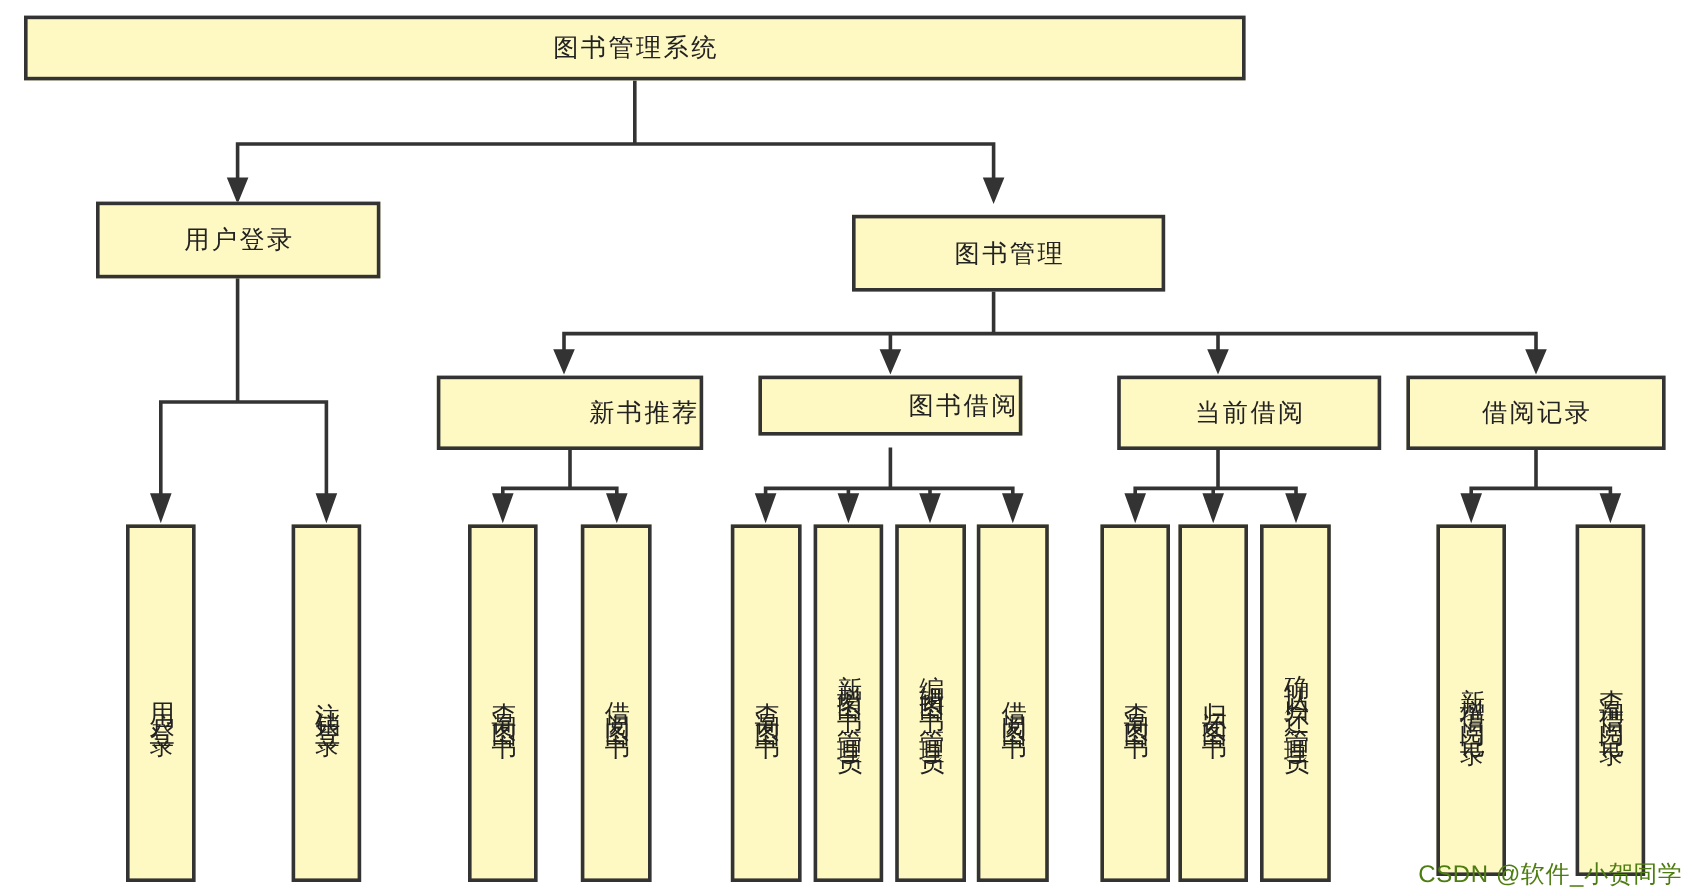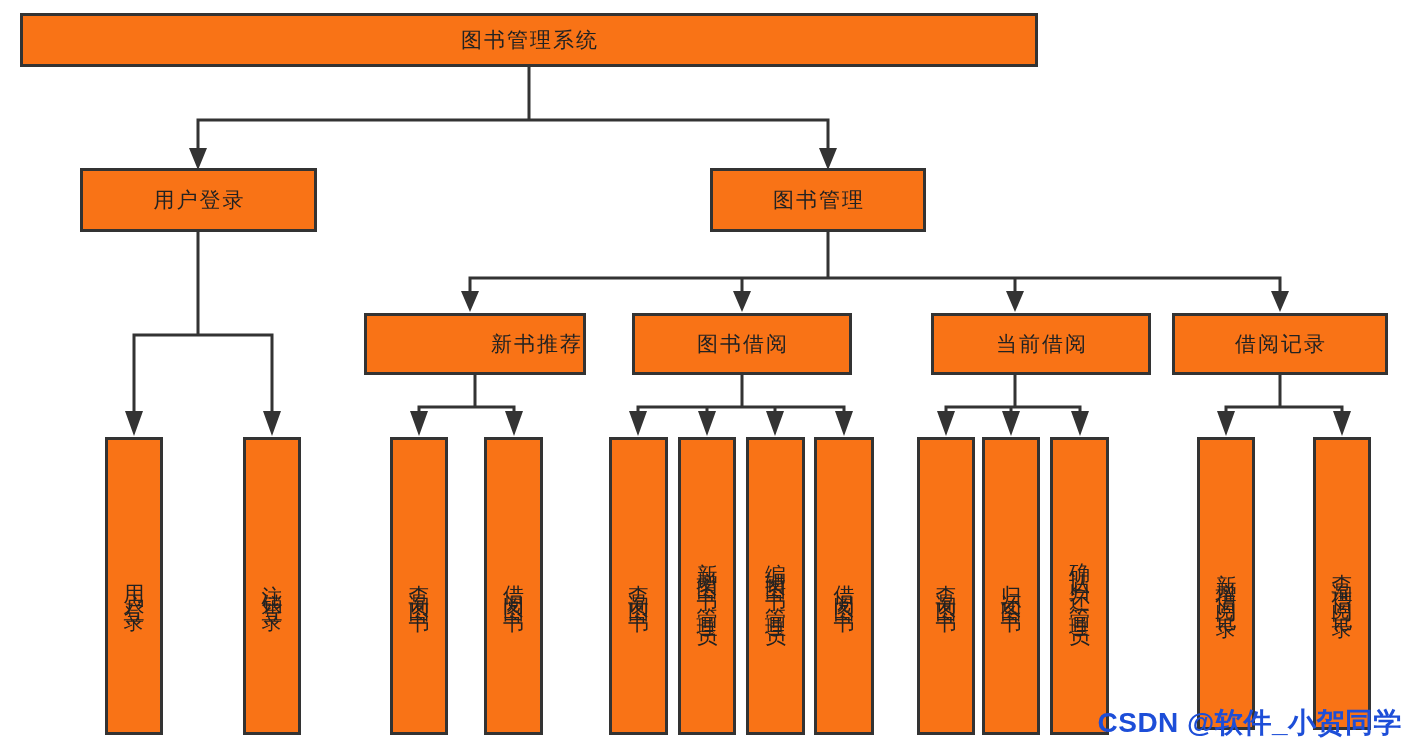--- a/index.html
+++ b/index.html
@@ -19,21 +19,21 @@
     position: absolute;
     left: 0;
     top: 0;
     width: 1405px;
     height: 747px;
   }
   .node {
     position: absolute;
     box-sizing: border-box;
     border: 3px solid #333333;
-    background: #f97316;
+    background: #fef9c3;
     display: flex;
     align-items: center;
     justify-content: center;
     color: #222222;
   }
   .hnode span {
     font-size: 21px;
     letter-spacing: 2px;
     padding-left: 2px;
     white-space: nowrap;
@@ -44,25 +44,24 @@
     text-orientation: mixed;
     font-size: 21px;
     letter-spacing: 9px;
     white-space: nowrap;
     color: #222222;
   }
   .watermark {
     position: absolute;
     right: 3px;
     bottom: 5px;
-    font-size: 28px;
+    font-size: 20px;
     letter-spacing: 0.5px;
-    color: #1d4ed8;
+    color: #4d7c0f;
     white-space: nowrap;
-    font-weight: bold;
   }
 </style>
 </head>
 <body>
 
 <div class="canvas">
 
   <svg class="connectors" viewBox="0 0 1405 747" xmlns="http://www.w3.org/2000/svg">
     <path d="M529 67 V120 M196.5 120 H829.5 M198 120 V150 M828 120 V150
          M198 229 V335 M132.5 335 H273.5 M134 335 V414 M272 335 V414
@@ -83,28 +82,28 @@
          M1226 436 L1217 411 L1235 411 Z  M1342 436 L1333 411 L1351 411 Z" fill="#333333" stroke="none"></path>
   </svg>
 
   <div class="node hnode" style="left:20px; top:13px; width:1018px; height:54px;">
     <span>图书管理系统</span>
   </div>
 
   <div class="node hnode" style="left:80px; top:168px; width:237px; height:64px;">
     <span>用户登录</span>
   </div>
-  <div class="node hnode" style="left:710px; top:168px; width:216px; height:64px;">
+  <div class="node hnode" style="left:710px; top:179px; width:261px; height:64px;">
     <span>图书管理</span>
   </div>
 
   <div class="node hnode" style="left:364px; top:313px; width:222px; height:62px;justify-content:flex-end;">
     <span>新书推荐</span>
   </div>
-  <div class="node hnode" style="left:632px; top:313px; width:220px; height:62px;">
+  <div class="node hnode" style="left:632px; top:313px; width:220px; height:50px;justify-content:flex-end;">
     <span>图书借阅</span>
   </div>
   <div class="node hnode" style="left:905px; top:313px; width:220px; height:62px;margin-left:26px;">
     <span>当前借阅</span>
   </div>
   <div class="node hnode" style="left:1172px; top:313px; width:216px; height:62px;">
     <span>借阅记录</span>
   </div>
 
   <div class="node vnode" style="left:105px; top:437px; width:58px; height:298px;">

